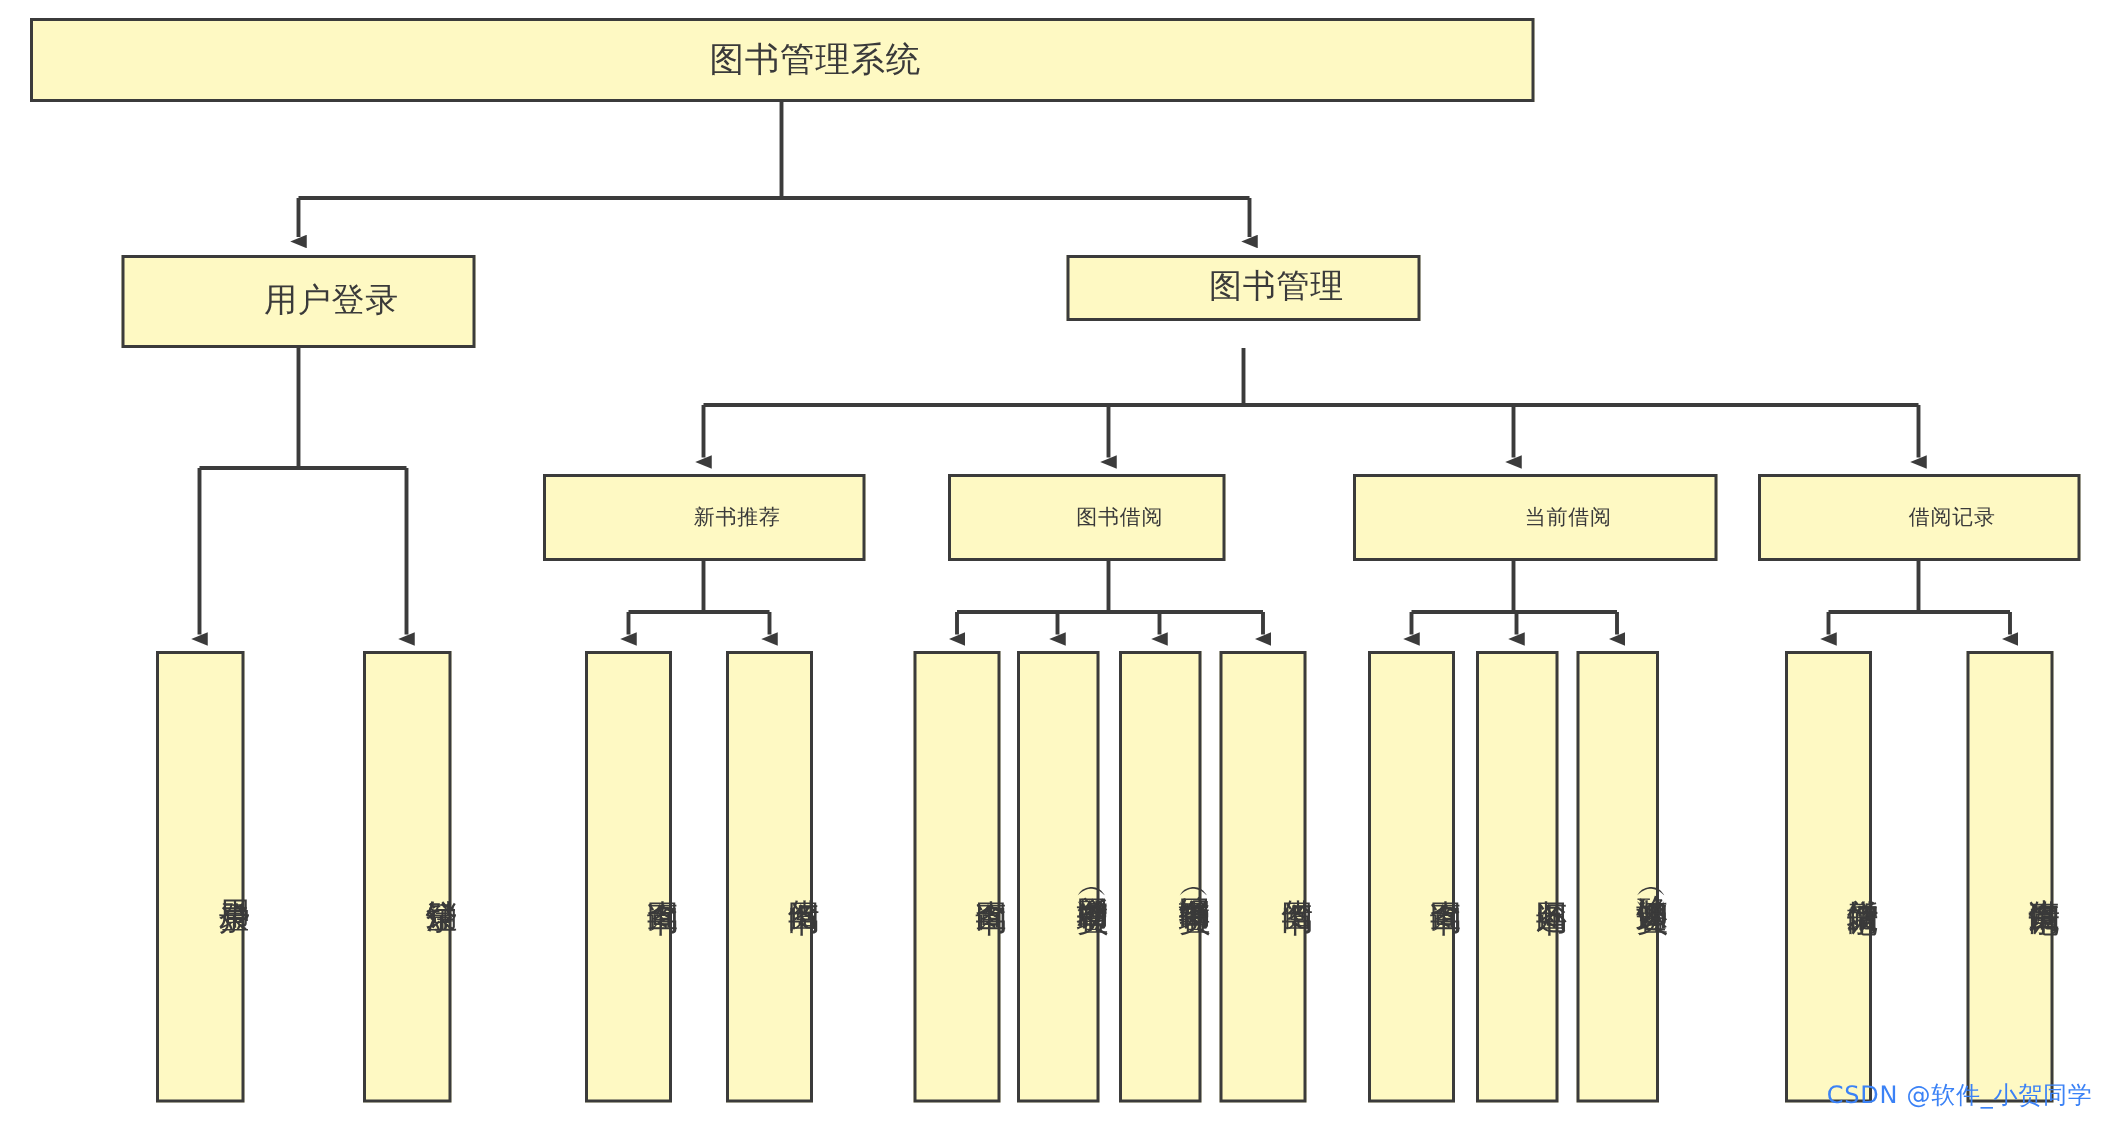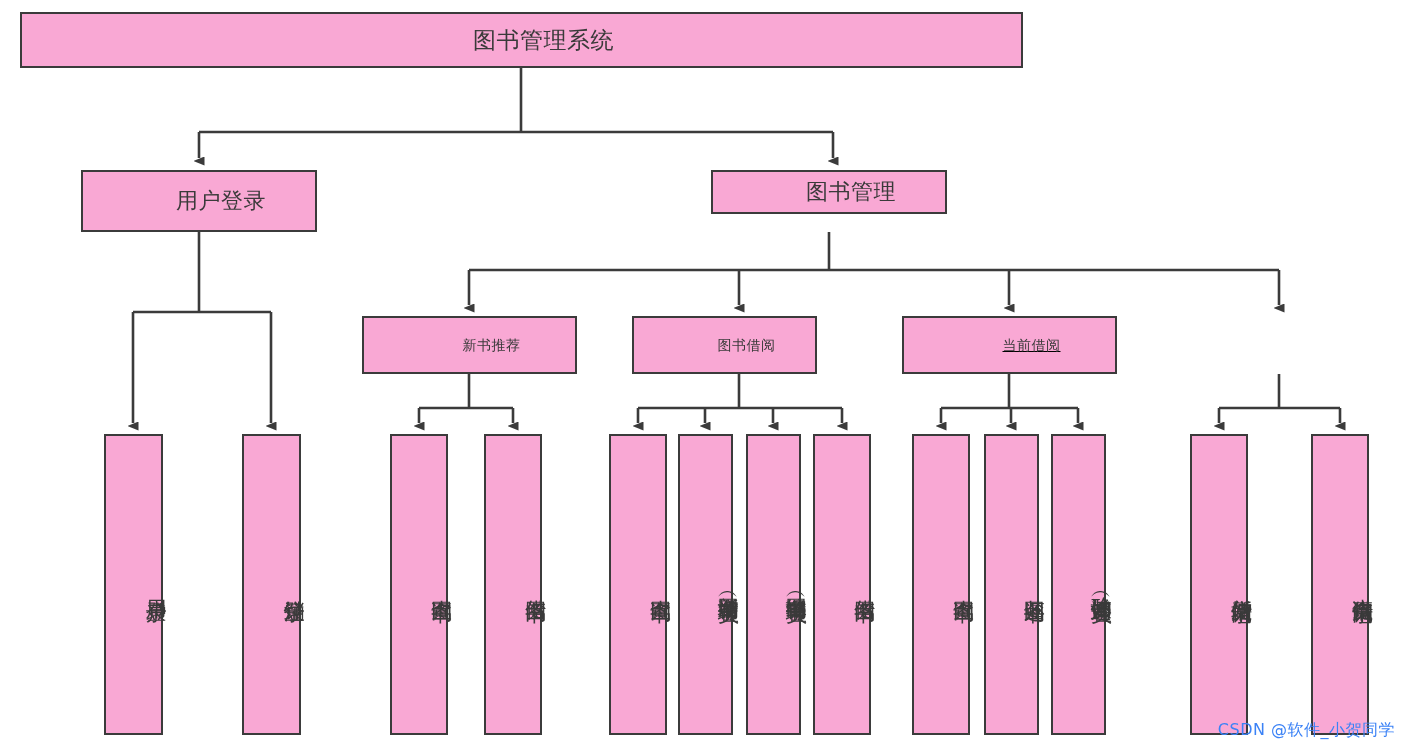--- a/index.html
+++ b/index.html
@@ -21,21 +21,21 @@
     position: absolute;
     left: 0;
     top: 0;
     width: 1405px;
     height: 747px;
     pointer-events: none;
   }
   .node {
     position: absolute;
     box-sizing: border-box;
-    background: #f9a8d4;
+    background: #fef9c3;
     border: 2px solid #3b3b3b;
     display: flex;
     align-items: center;
     justify-content: center;
     z-index: 2;
     padding-left: 44px;
   }
   .node .label {
     color: #3a3a3a;
     font-size: 21px;
@@ -135,22 +135,25 @@
   <div class="node lvl1" style="left: 711px; top: 170px; width: 236px; height: 44px;">
     <span class="label">图书管理</span>
   </div>
 
   <div class="node lvl2" style="left: 362px; top: 316px; width: 215px; height: 58px;">
     <span class="label">新书推荐</span>
   </div>
   <div class="node lvl2" style="left: 632px; top: 316px; width: 185px; height: 58px;">
     <span class="label">图书借阅</span>
   </div>
-  <div class="node lvl2" style="left: 902px; top: 316px; width: 215px; height: 58px; text-decoration: underline;">
+  <div class="node lvl2" style="left: 902px; top: 316px; width: 243px; height: 58px;">
     <span class="label">当前借阅</span>
+  </div>
+  <div class="node lvl2" style="left: 1172px; top: 316px; width: 215px; height: 58px;">
+    <span class="label">借阅记录</span>
   </div>
 
   <div class="node vertical" style="left: 104px; top: 434px; width: 59px; height: 301px;">
     <span class="label">用户登录</span>
   </div>
   <div class="node vertical" style="left: 242px; top: 434px; width: 59px; height: 301px;">
     <span class="label">注销登录</span>
   </div>
   <div class="node vertical" style="left: 390px; top: 434px; width: 58px; height: 301px;">
     <span class="label">查询图书</span>

